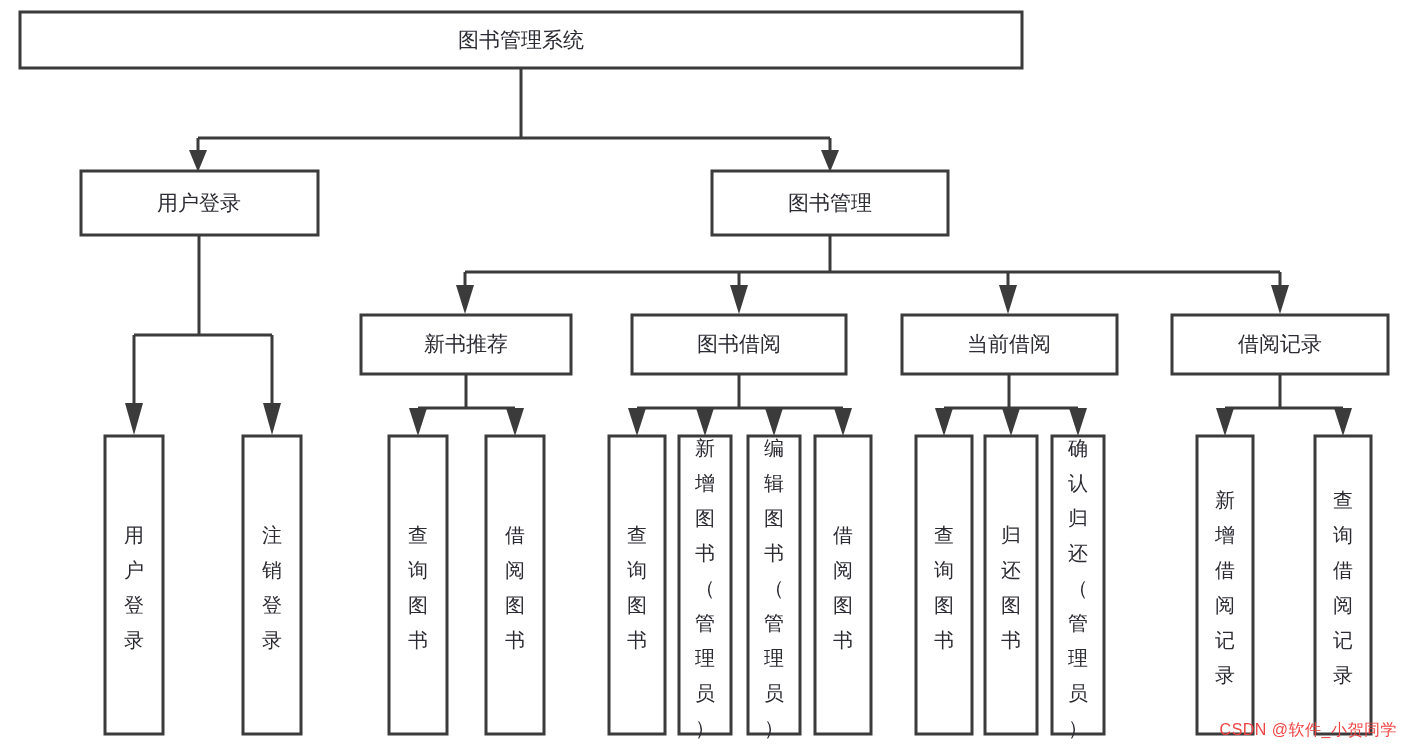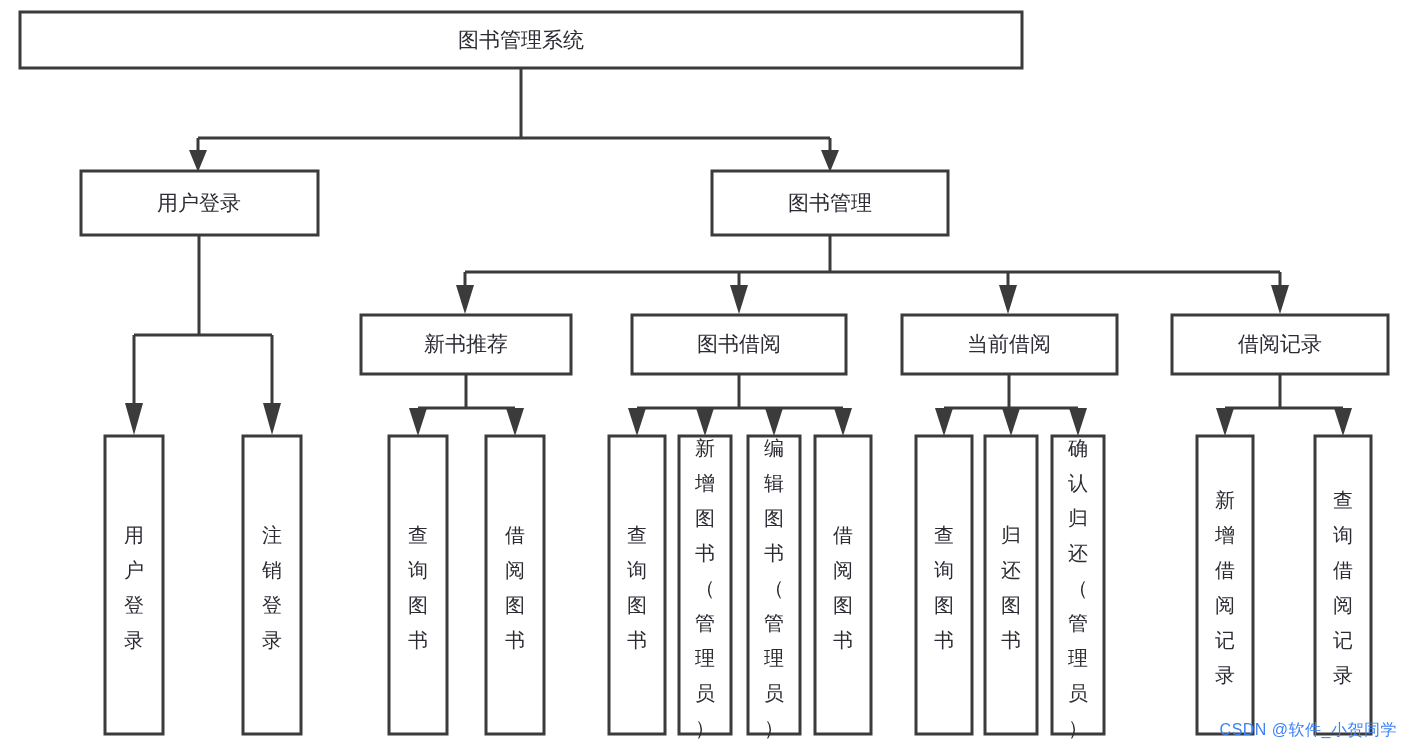--- a/index.html
+++ b/index.html
@@ -45,21 +45,21 @@
     font-size: 20px;
     fill: #2b2b33;
     text-anchor: middle;
   }
   .watermark {
     position: absolute;
     right: 8px;
     bottom: 6px;
     font-family: "Liberation Sans", "DejaVu Sans", sans-serif;
     font-size: 16px;
-    color: #3b82f6;
+    color: #ef4444;
     letter-spacing: 0.5px;
     white-space: nowrap;
     user-select: none;
   }
 </style>
 </head>
 <body>
 
 <div id="diagram-root">
   <svg class="flow" width="1405" height="747" viewBox="0 0 1405 747" xmlns="http://www.w3.org/2000/svg">

